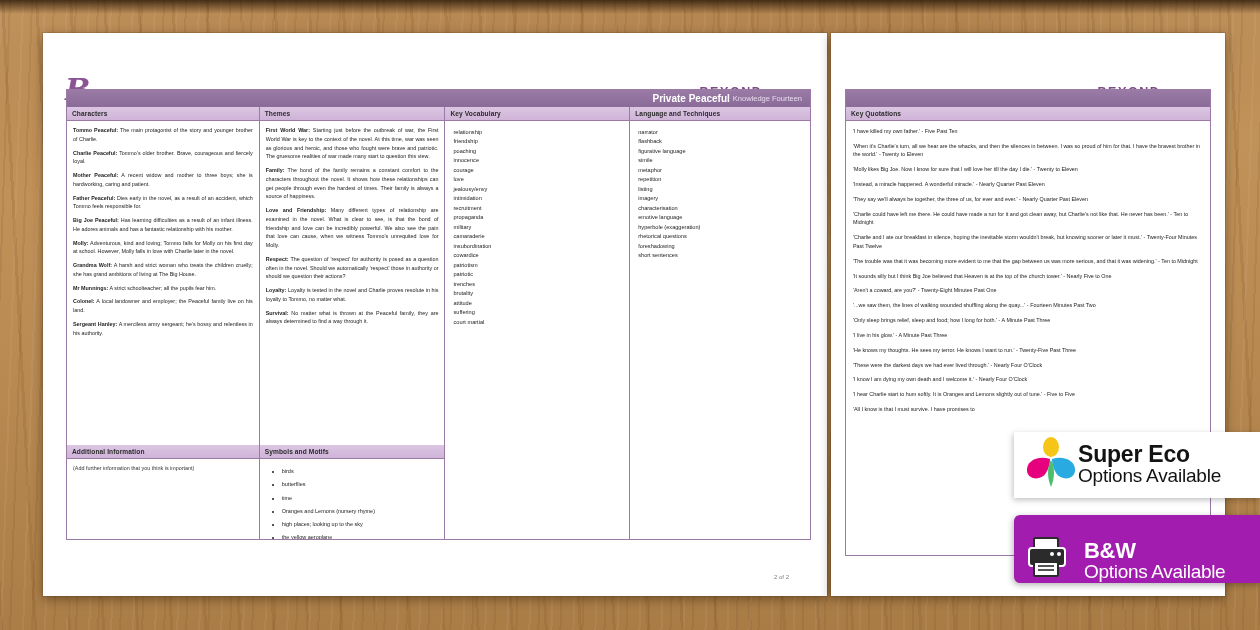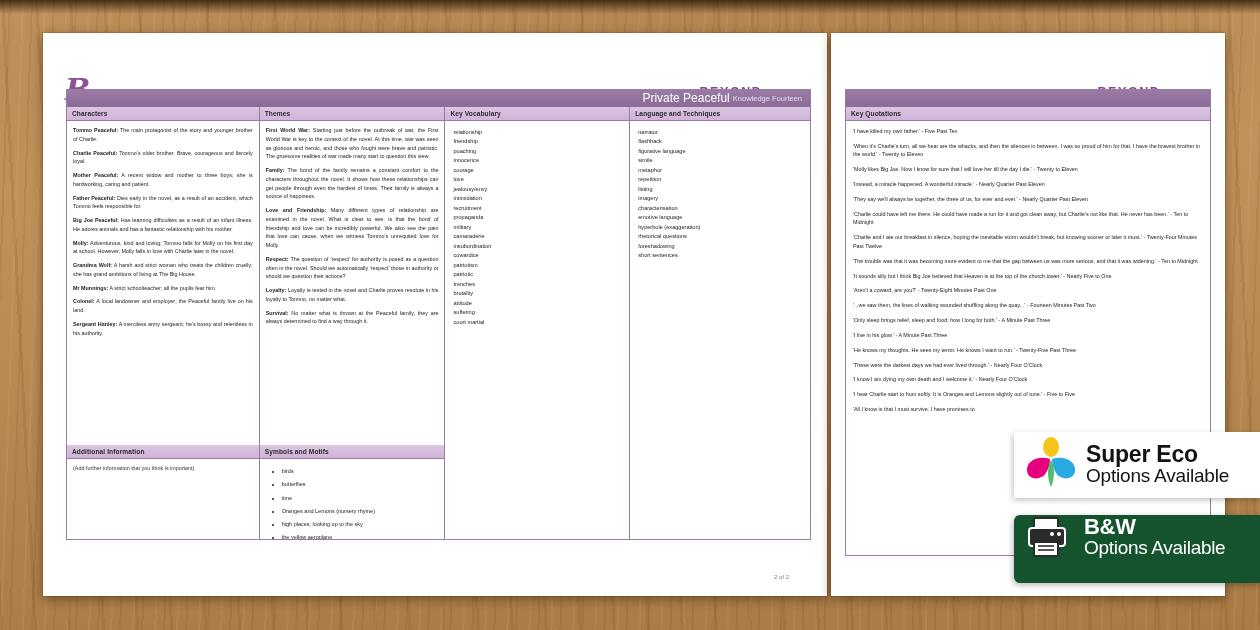--- a/index.html
+++ b/index.html
@@ -59,21 +59,21 @@
     border:1px solid #9b7aa6;
     display:flex; flex-direction:column;
     background:#fff;
   }
   #title-bar {
     height:17px; background:linear-gradient(180deg,#9a7ba6,#8b6c99);
     border-bottom:1px solid #8c6d99;
     display:flex; align-items:center; justify-content:flex-end;
     padding-right:8px;
   }
-  #title-bar .t-strong { font-size:12px; font-weight:normal; color:#ffffff; }
+  #title-bar .t-strong { font-size:10px; font-weight:bold; color:#ffffff; }
   #title-bar .t-light  { font-size:7.5px; color:#e7dbec; margin-left:3px; }
 
   #cols { flex:1; display:flex; min-height:0; }
   .col { display:flex; flex-direction:column; min-width:0;
          border-right:1px solid #9b7aa6; }
   .col:last-child { border-right:none; }
   #col-characters { width:193px; }
   #col-themes     { width:186px; }
   #col-vocab      { width:185px; }
   #col-lang       { width:180px; }
@@ -115,28 +115,28 @@
     position:absolute; right:38px; bottom:16px;
     font-size:6px; color:#7d7d7d;
   }
 
   
   #badge-eco {
     position:absolute; left:1014px; top:432px; width:246px; height:66px;
     background:#ffffff; display:flex; align-items:center; padding-left:10px;
     box-shadow:-1px 2px 6px rgba(0,0,0,0.25);
   }
-  #badge-eco .txt { margin-left:8px; }
+  #badge-eco .txt { }
   #badge-eco .l1 { font-size:23px; font-weight:bold; color:#131313; line-height:1.02;
                    letter-spacing:-0.2px; }
   #badge-eco .l2 { font-size:19px; color:#131313; line-height:1.08; letter-spacing:-0.2px; }
 
   #badge-bw {
     position:absolute; left:1014px; top:515px; width:246px; height:68px;
-    background:#14532d; display:flex; align-items:flex-start; padding-left:12px;
+    background:#a21caf; display:flex; align-items:flex-end; padding-left:12px;
     border-radius:6px 0 0 6px;
     box-shadow:-1px 2px 6px rgba(0,0,0,0.3);
   }
   #badge-bw .txt { margin-left:10px; }
   #badge-bw .l1 { font-size:22px; font-weight:bold; color:#ffffff; line-height:1.05;
                   letter-spacing:-0.3px; }
   #badge-bw .l2 { font-size:19px; color:#ffffff; line-height:1.1; letter-spacing:-0.3px; }
 </style>
 </head>
 <body>

